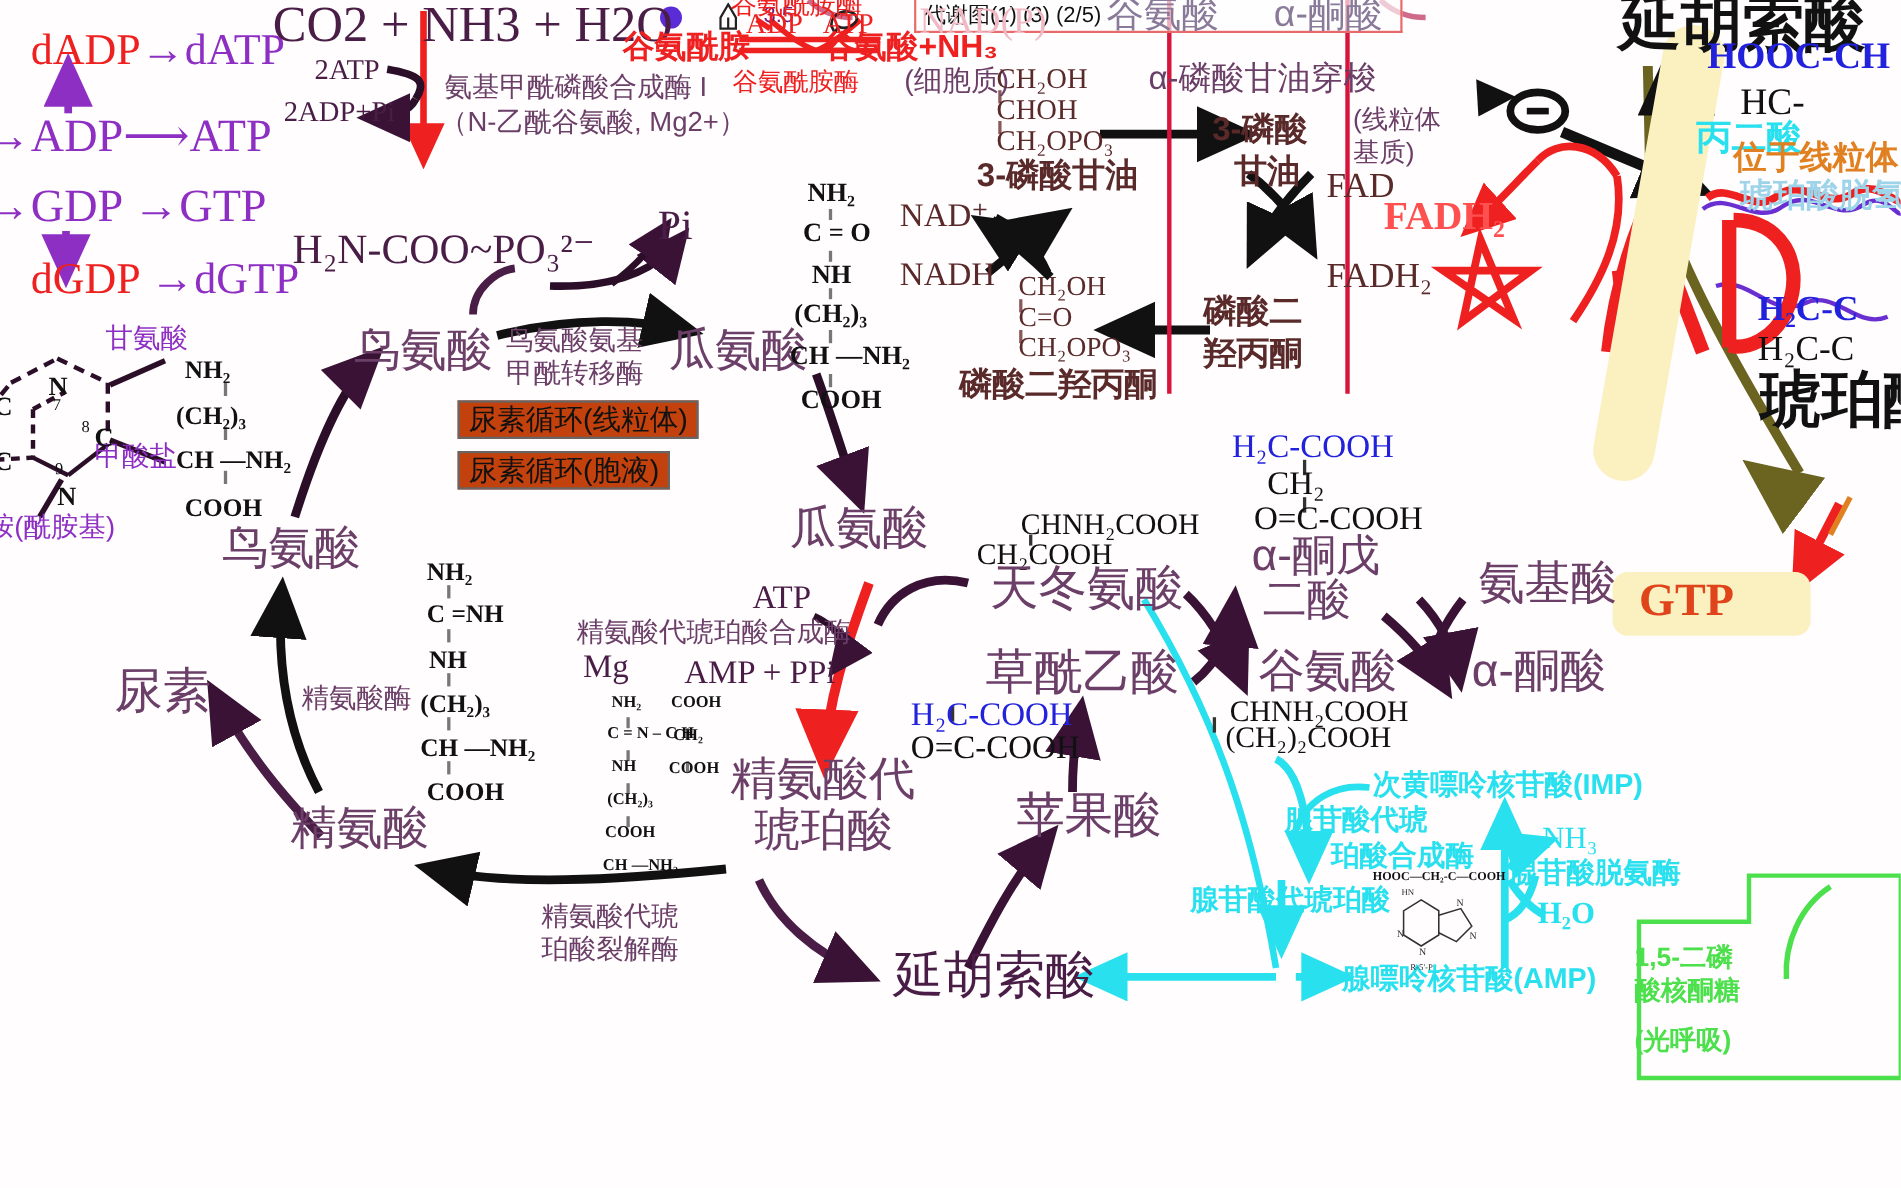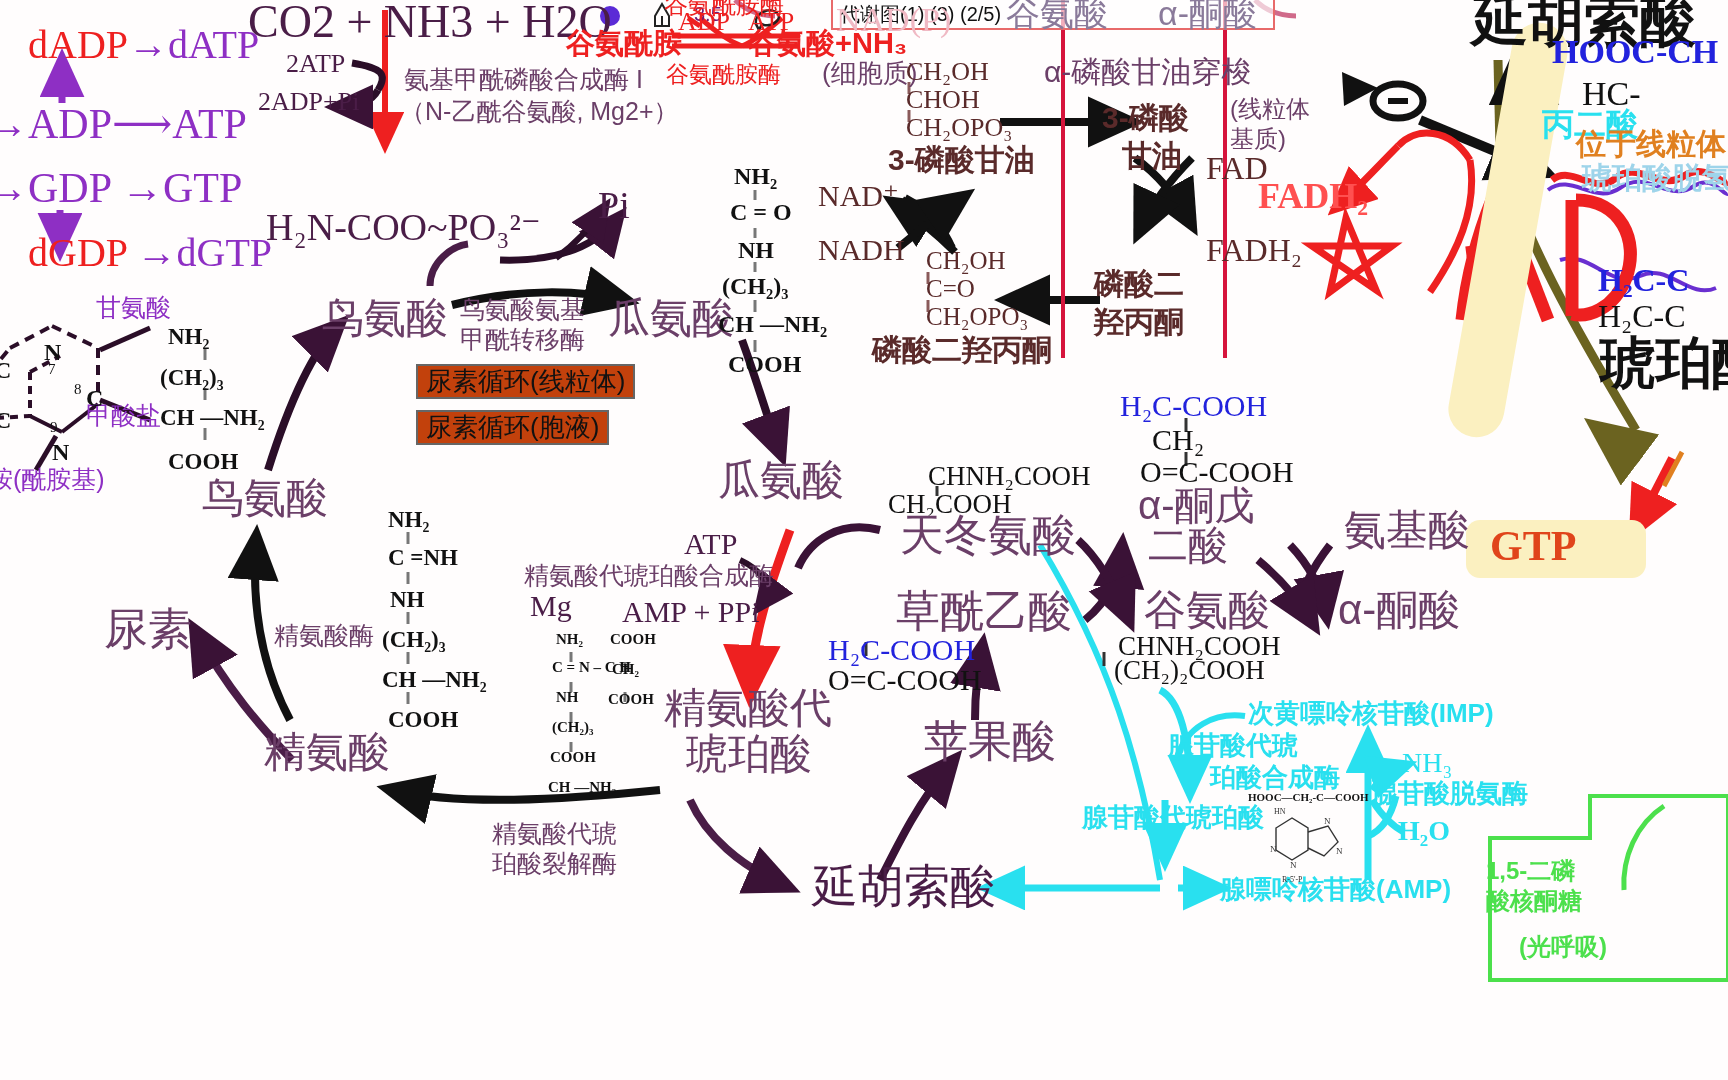--- a/index.html
+++ b/index.html
@@ -402,15 +402,15 @@
   <div class="t sans" style="left:1582px;top:162px;font-size:30px;font-weight:bold;color:#9ed4ea;">琥珀酸脱氢酶</div>
   <div class="t serif blue" style="left:1598px;top:264px;font-size:32px;font-weight:bold;">H₂C-C</div>
   <div class="t serif black" style="left:1598px;top:300px;font-size:32px;">H₂C-C</div>
   <div class="t sans black" style="left:1600px;top:334px;font-size:56px;font-weight:bold;">琥珀酸</div>
   <div class="t serif" style="left:1490px;top:524px;font-size:42px;color:#e0441a;font-weight:bold;">GTP</div>
 
   <div class="t serif" style="left:1258px;top:178px;font-size:36px;color:#ff5050;font-weight:bold;">FADH₂</div>
 
   <div class="t sans green" style="left:1486px;top:858px;font-size:24px;font-weight:bold;">1,5-二磷</div>
   <div class="t sans green" style="left:1486px;top:888px;font-size:24px;font-weight:bold;">酸核酮糖</div>
-  <div class="t sans green" style="left:1486px;top:934px;font-size:24px;font-weight:bold;margin-left:33px;">(光呼吸)</div>
+  <div class="t sans green" style="left:1486px;top:934px;font-size:24px;font-weight:bold;">(光呼吸)</div>
 
 </div>
 
 </body></html>

